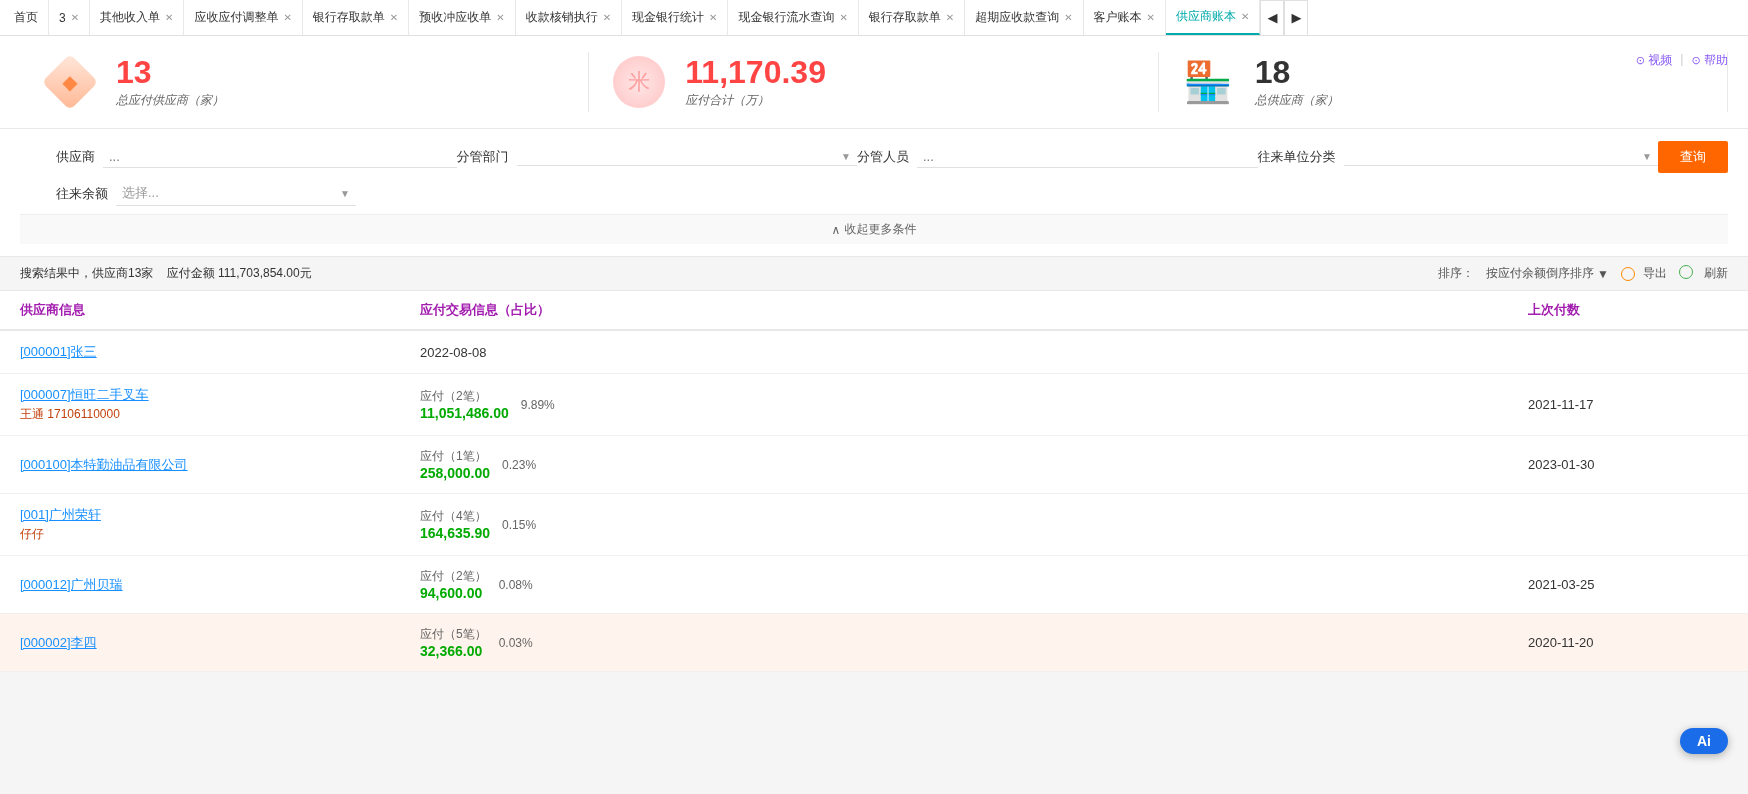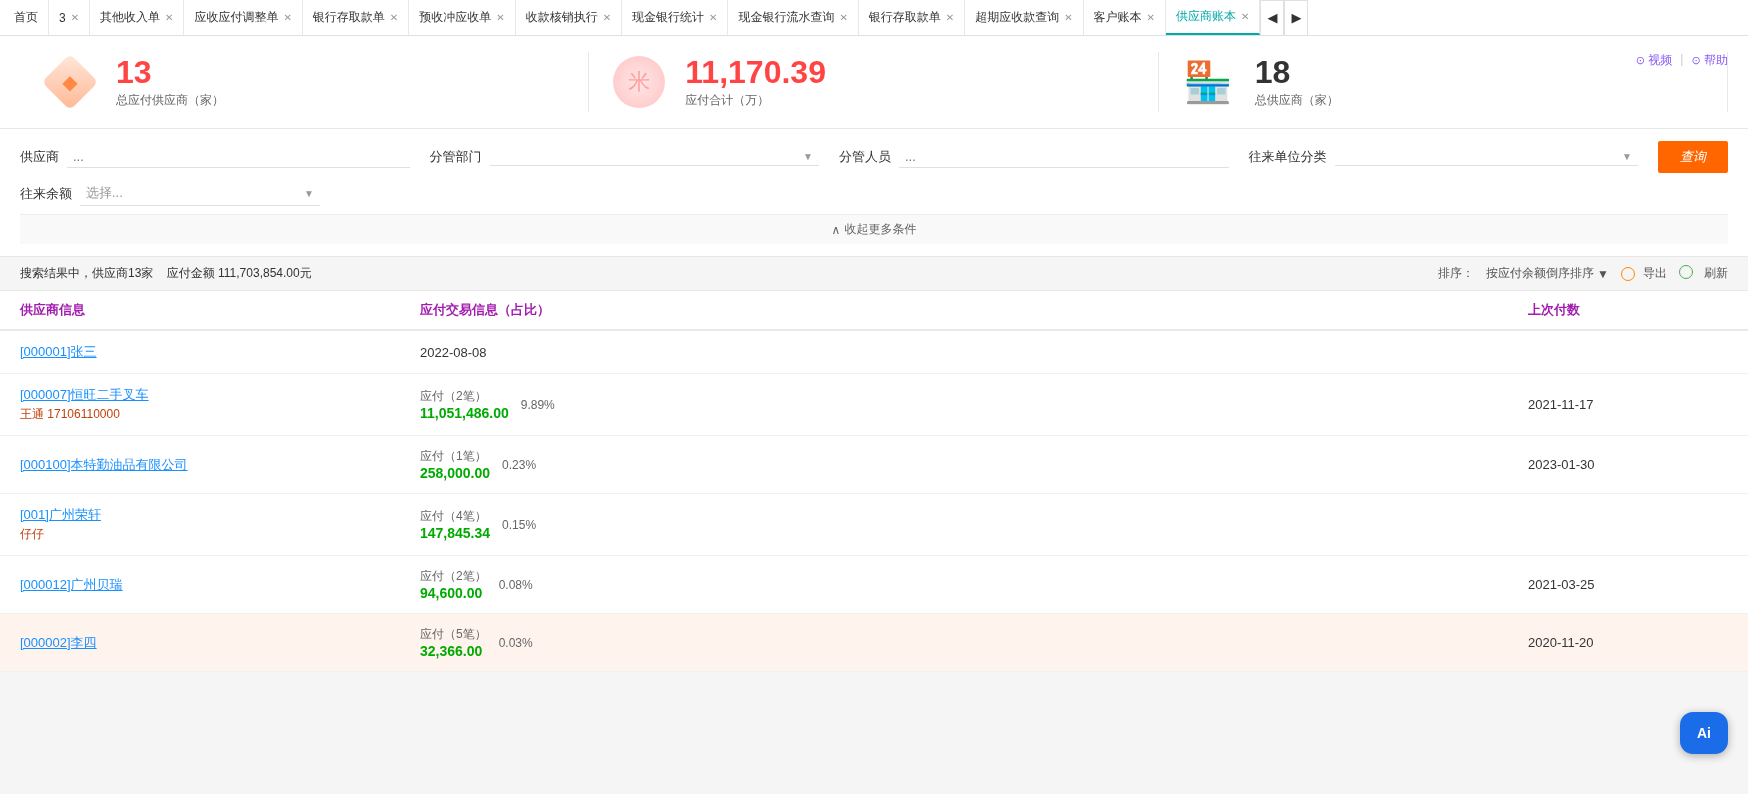--- a/index.html
+++ b/index.html
@@ -52,21 +52,21 @@
       width: 60px;
       height: 60px;
       margin-right: 16px;
       flex-shrink: 0;
       display: flex;
       align-items: center;
       justify-content: center;
     }
     .summary-info .big-num { font-size: 32px; font-weight: bold; color: #ff4444; line-height: 1; }
     .summary-info .big-num.dark { color: #333; }
-    .summary-info .sub-text { font-size: 12px; color: #666; margin-top: 4px; }
+    .summary-info .sub-text { font-size: 12px; color: #666; margin-top: 4px; font-style: italic; }
     .top-right-links {
       position: absolute;
       right: 20px;
       top: 16px;
       font-size: 12px;
       color: #666;
       display: flex;
       gap: 8px;
     }
     .top-right-links span { cursor: pointer; color: #8b5cf6; }
@@ -74,22 +74,22 @@
 
     
     .filter-bar {
       background: #fff;
       padding: 12px 20px;
       border-bottom: 1px solid #e8e8e8;
     }
     .filter-row {
       display: flex;
       align-items: center;
-      gap: 20px;
       margin-bottom: 8px;
+      margin-left: 36px;
     }
     .filter-row:last-child { margin-bottom: 0; }
     .filter-item {
       display: flex;
       align-items: center;
       gap: 8px;
       flex: 1;
     }
     .filter-label { font-size: 13px; color: #333; white-space: nowrap; }
     .filter-input {
@@ -115,21 +115,20 @@
     .chevron-down { color: #999; font-size: 10px; }
     .btn-query {
       background: #ff6600;
       color: #fff;
       border: none;
       padding: 7px 22px;
       font-size: 13px;
       cursor: pointer;
       border-radius: 2px;
       white-space: nowrap;
-      font-style: italic;
     }
     .collapse-btn {
       text-align: center;
       padding: 6px;
       cursor: pointer;
       color: #666;
       font-size: 12px;
       background: #f9f9f9;
       border-top: 1px solid #eee;
       display: flex;
@@ -431,21 +430,21 @@
   </div>
       <div class="table-row">
     <div class="col-supplier">
       <div class="supplier-name">[001]广州荣轩</div>
       <div class="supplier-sub">仔仔</div>
     </div>
     <div class="col-transaction">
       <div class="transaction-info">
         <div>
           <span class="trans-label">应付（4笔）</span>
-          <span class="trans-amount">147,845.34</span>
+          <span class="trans-amount">164,635.90</span>
         </div>
         <span class="trans-pct">0.15%</span>
       </div>
     </div>
     <div class="col-lastpay">
       <span class="lastpay-date"></span>
     </div>
   </div>
       <div class="table-row">
     <div class="col-supplier">
@@ -479,15 +478,15 @@
         <span class="trans-pct">0.03%</span>
       </div>
     </div>
     <div class="col-lastpay">
       <span class="lastpay-date">2020-11-20</span>
     </div>
   </div>
     </div>
 </div>
 
-<div style="position:fixed;bottom:40px;right:20px;background:#1a6ce8;color:#fff;width:48px;height:42px;border-radius:13px;display:flex;align-items:center;justify-content:center;font-size:14px;font-weight:bold;cursor:pointer;box-shadow:0 2px 8px rgba(0,0,0,0.3);">
+<div style="position:fixed;bottom:40px;right:20px;background:#1a6ce8;color:#fff;width:48px;height:26px;border-radius:13px;display:flex;align-items:center;justify-content:center;font-size:14px;font-weight:bold;cursor:pointer;box-shadow:0 2px 8px rgba(0,0,0,0.3);">
   <span>Ai</span>
 </div>
 
 </body></html>

